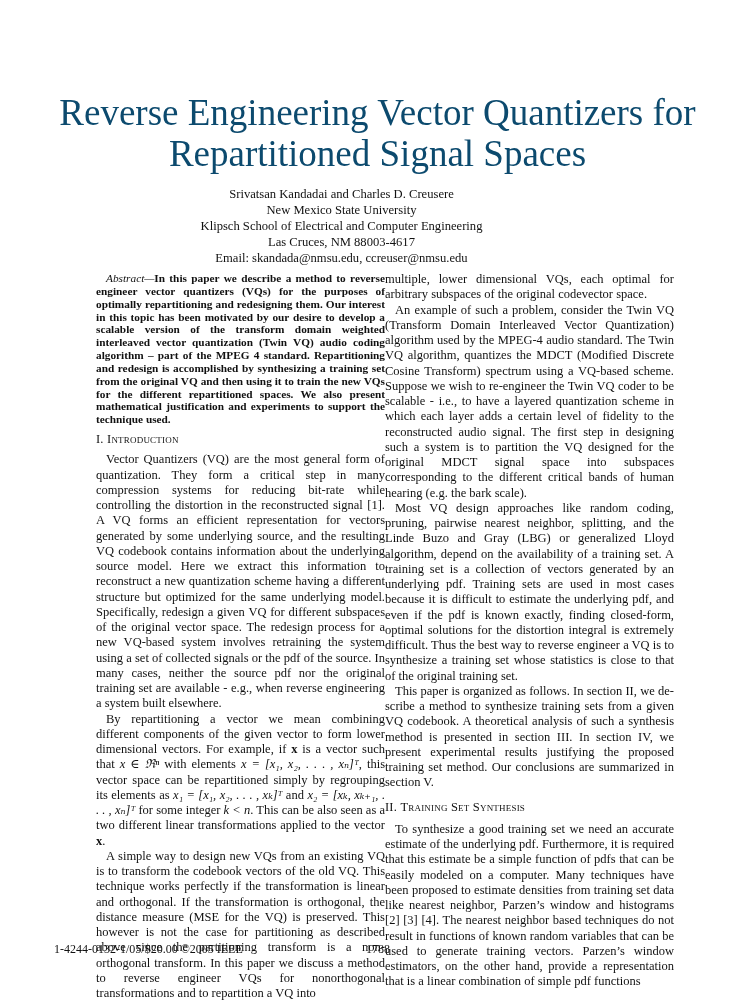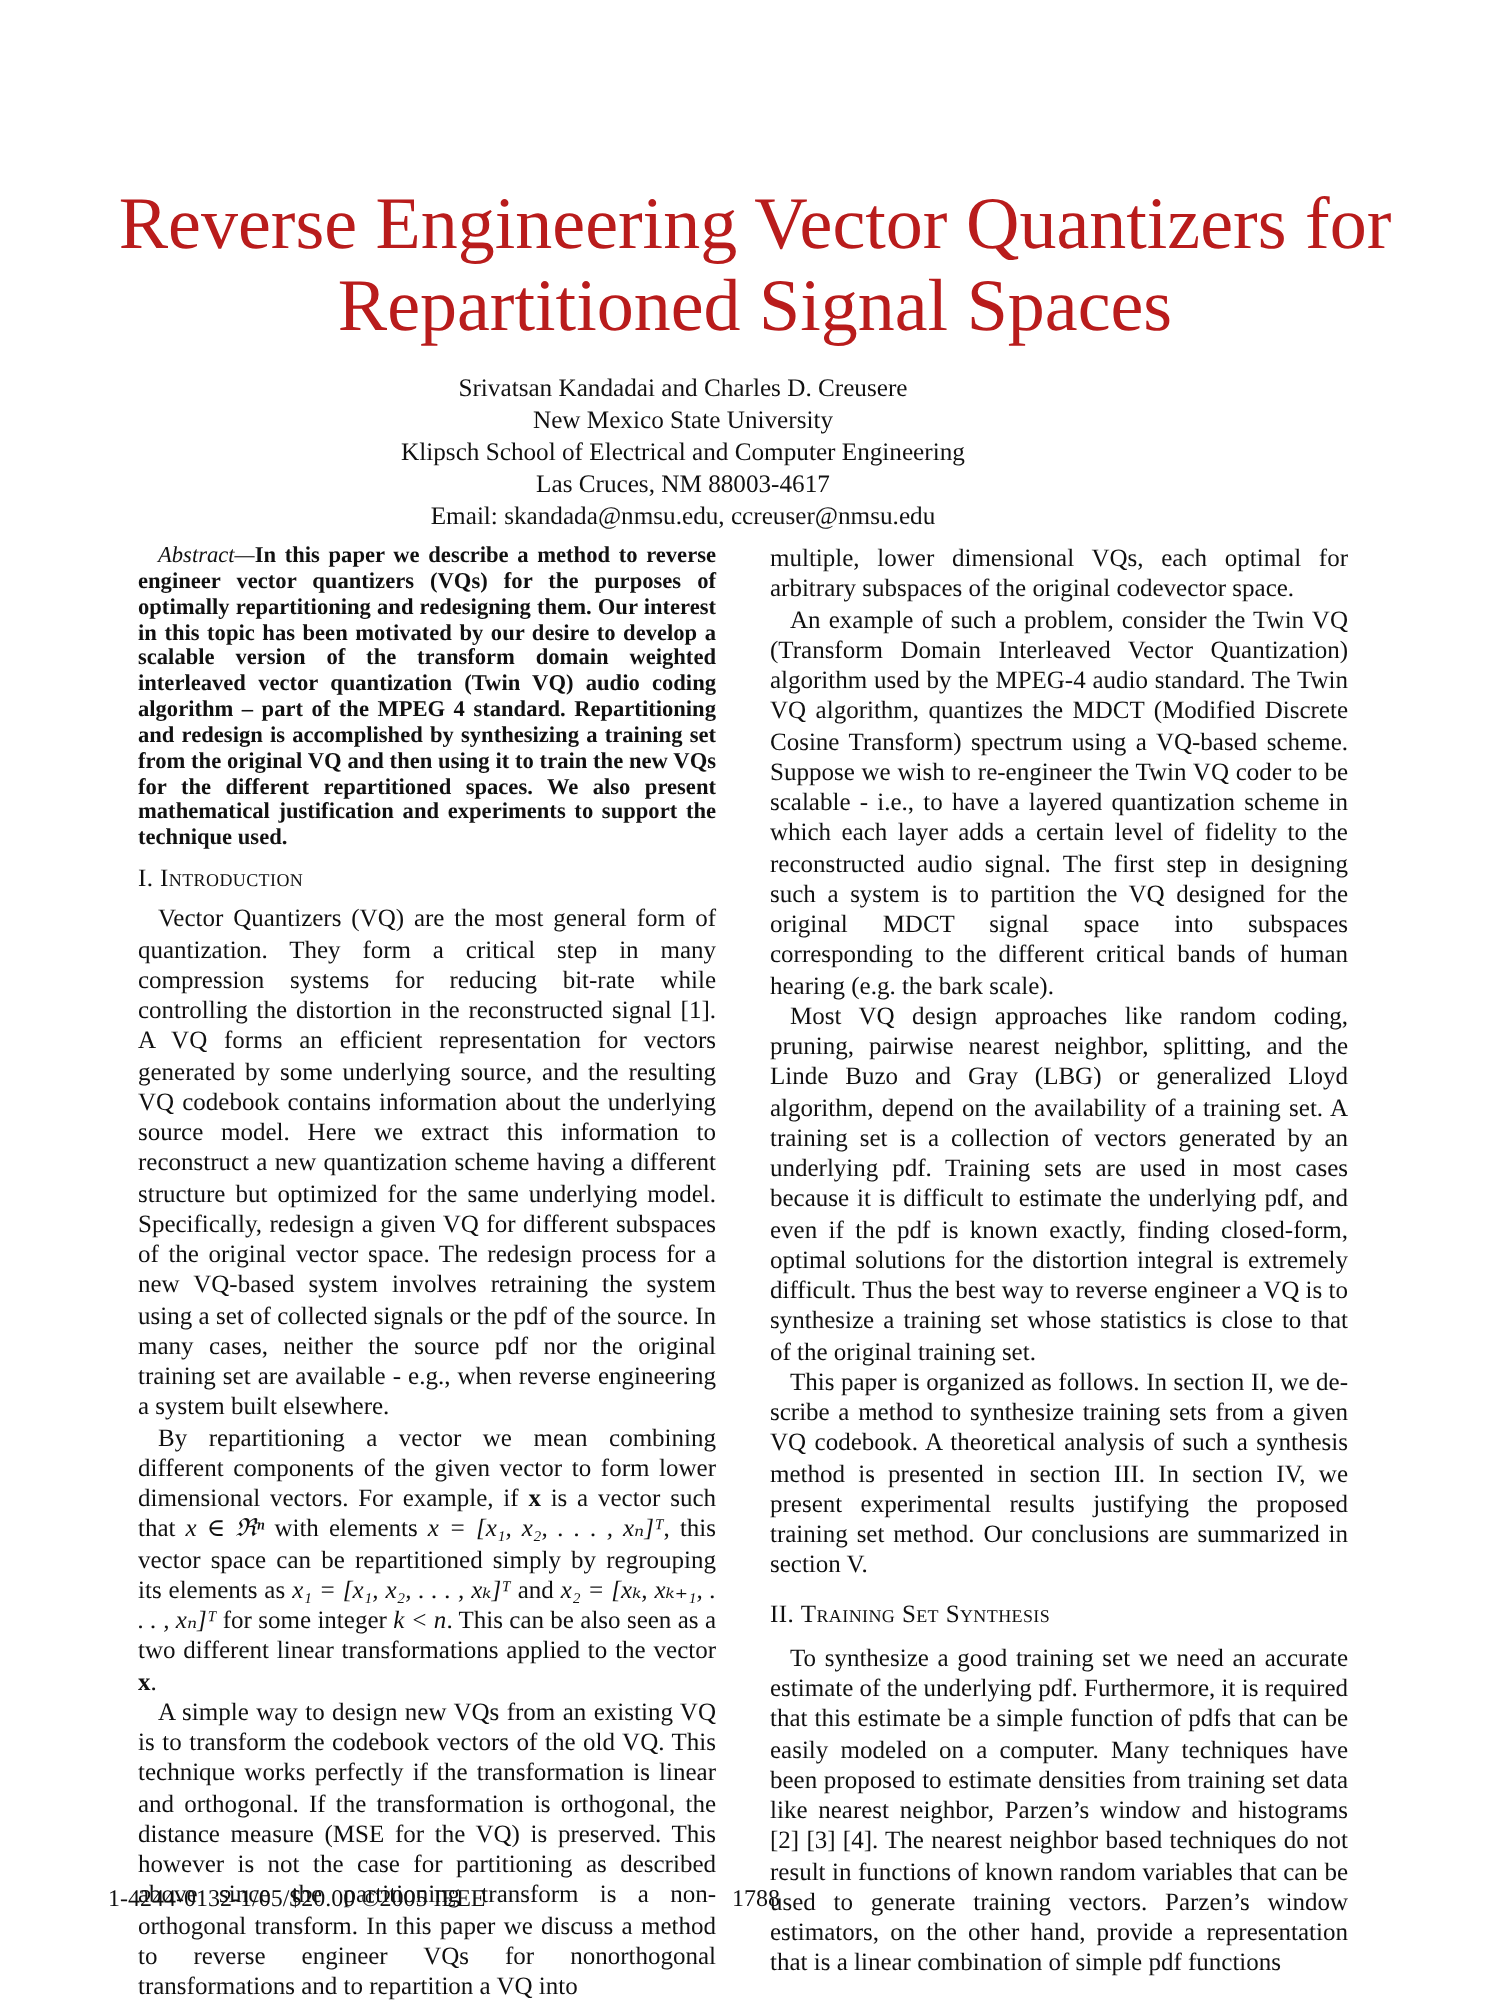--- a/index.html
+++ b/index.html
@@ -1,25 +1,25 @@
 <!DOCTYPE html>
 <html><head>
 <meta charset="utf-8">
 <style>
   html, body { margin: 0; padding: 0; background: #ffffff; }
   body { width: 755px; height: 1000px; position: relative; overflow: hidden;
          font-family: "Liberation Serif", "DejaVu Serif", serif; color: #111; }
   .title { position: absolute; top: 92px; left: 0; width: 755px; text-align: center;
-           font-size: 37px; line-height: 41px; font-weight: normal; margin: 0; color: #b91c1c; }
+           font-size: 37px; line-height: 41px; font-weight: normal; margin: 0; color: #0c4a6e; }
   .authors { position: absolute; top: 186px; left: 0; width: 683px; text-align: center;
              font-size: 12.6px; line-height: 16px; }
   .authors div { white-space: nowrap; }
   .col { position: absolute; top: 272px; width: 289px; font-size: 12.5px; line-height: 15.25px;
          text-align: justify; hyphens: manual; }
-  .col.left { left: 69px; }
+  .col.left { left: 96px; }
   .col.right { left: 385px; }
   .abstract { font-weight: bold; font-size: 11.3px; line-height: 12.85px; text-indent: 10px; margin: 0 0 6px 0; }
   .abstract .lbl { font-style: italic; font-weight: normal; }
   p { margin: 0; text-indent: 10px; }
   p.noindent { text-indent: 0; }
   .sec { text-align: left; font-size: 12.5px; margin: 5px 0 5px 0; letter-spacing: 0.2px; }
   .sec .sc { font-variant: small-caps; }
   .footer { position: absolute; top: 942px; left: 54px; font-size: 12px; white-space: nowrap; }
   .pageno { position: absolute; top: 942px; left: 366px; font-size: 12px; }
   .math { font-style: italic; }

